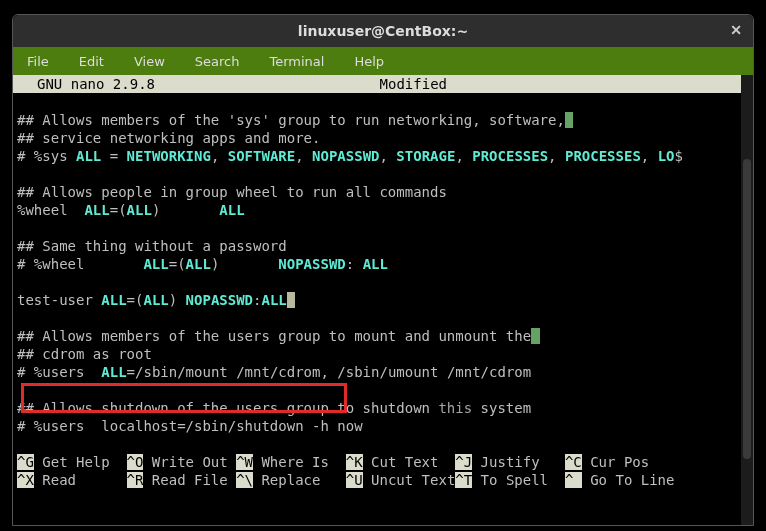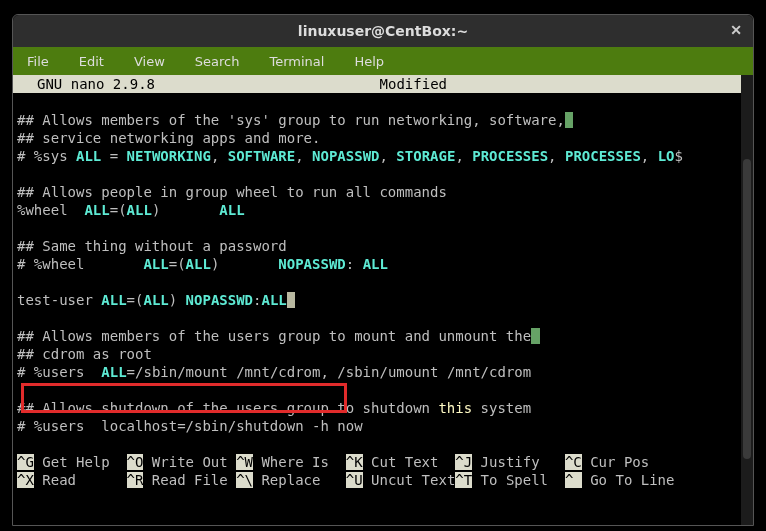--- a/index.html
+++ b/index.html
@@ -79,21 +79,21 @@
     background: #dcdccc; color: #000;
     display: flex;
     font-size: 14px;
     line-height: 18px;
     padding: 0 10px;
   }
   .statusbar .sb-left  { width: 320px; text-align: left; padding-left: 14px; }
   .statusbar .sb-mid   { flex: 1; text-align: left; }
   .statusbar .sb-right { width: 110px; text-align: right; padding-right: 6px; }
   .hl  { color: #5eead4; font-weight: bold; }  
-  .hl2 { color: #fef9c3; }   
+  .hl2 { color: #a3a3a3; }   
   .cur { background: #66a266; }                
   .cur2{ background: #b8b8a0; }                
   .shortcuts {
     color: #bfbfbf;
     line-height: 18px;
     white-space: pre;
     padding: 0 0 0 4px;
   }
   .key { background: #dcdccc; color: #000; }
   .redbox {

